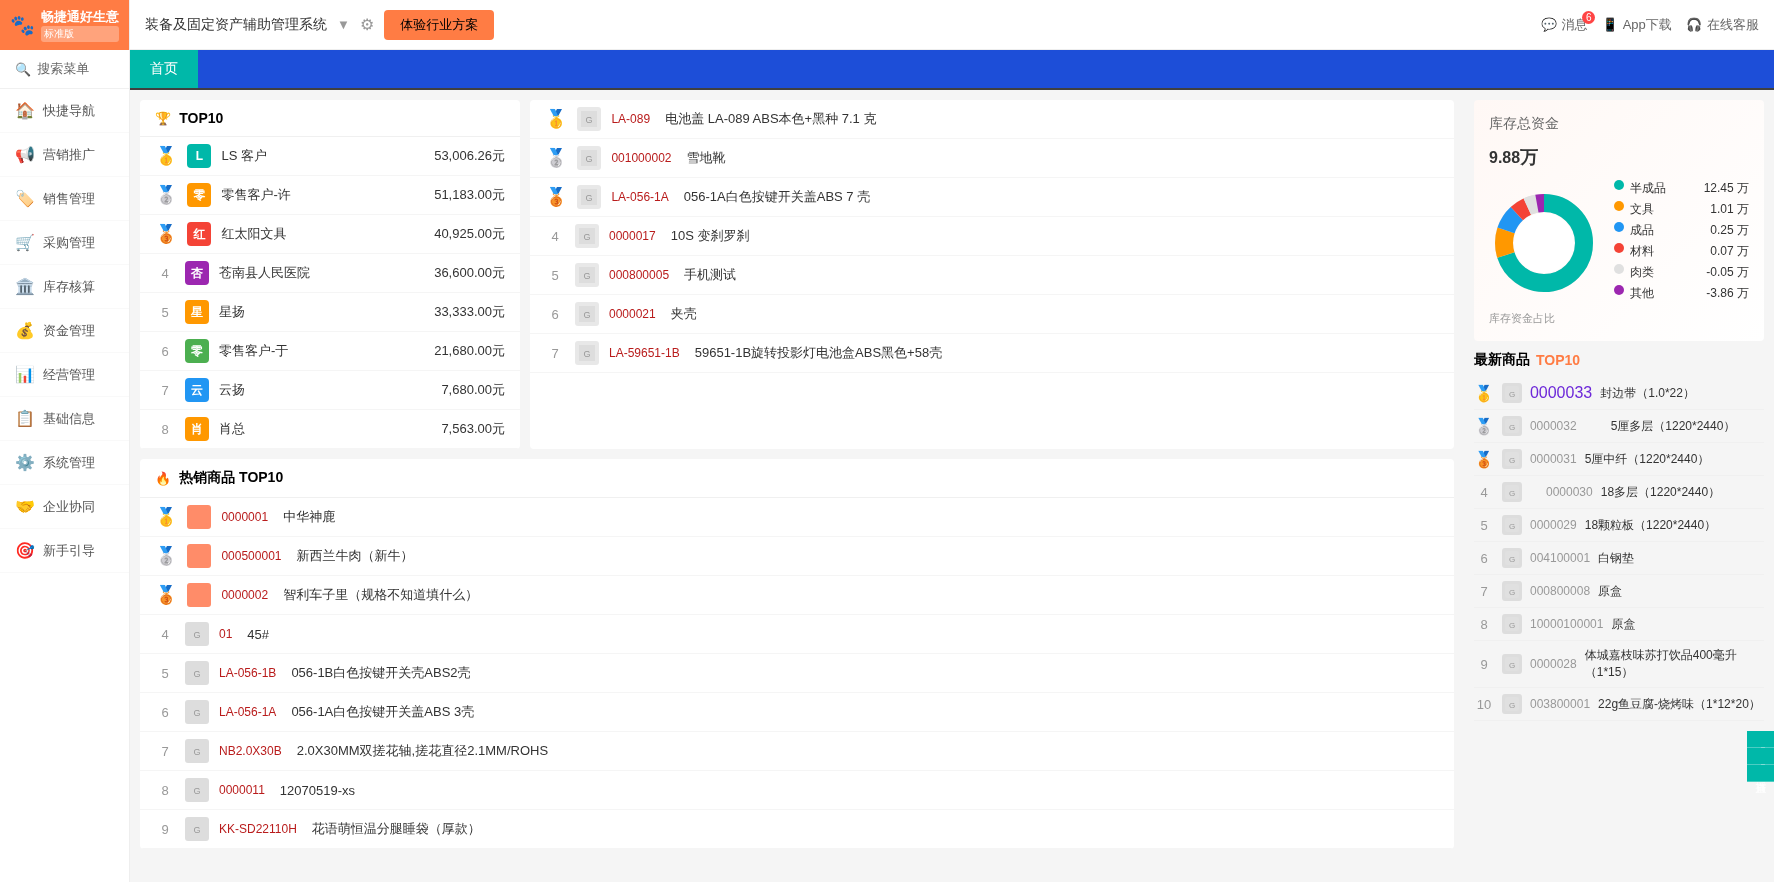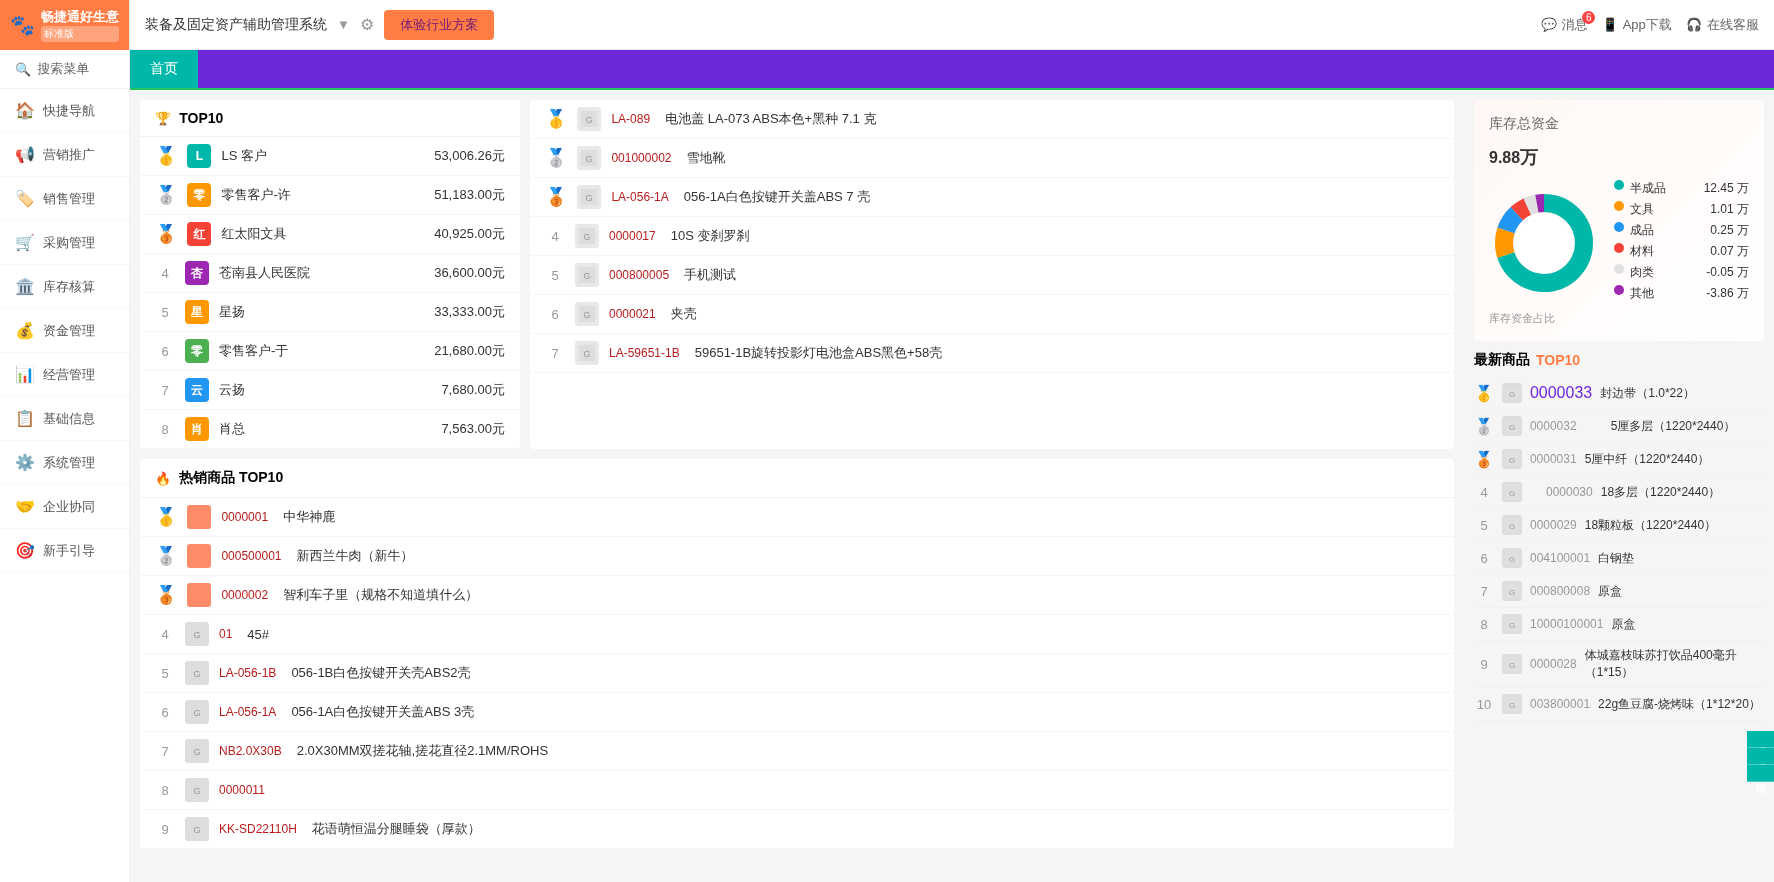--- a/index.html
+++ b/index.html
@@ -15,27 +15,27 @@
     .sidebar-item .icon { font-size: 16px; width: 20px; text-align: center; }
     .sidebar-item .label { font-size: 13px; }
 
     
     .main { flex: 1; display: flex; flex-direction: column; overflow: hidden; }
 
     
     .topbar { background: #fff; height: 50px; display: flex; align-items: center; padding: 0 15px; gap: 10px; border-bottom: 1px solid #eee; justify-content: space-between; }
     .topbar-left { display: flex; align-items: center; gap: 10px; }
     .system-name { font-size: 14px; color: #333; }
-    .try-btn { background: #ff7c44; color: #701a75; border: none; padding: 6px 16px; border-radius: 4px; cursor: pointer; font-size: 13px; }
+    .try-btn { background: #ff7c44; color: #000000; border: none; padding: 6px 16px; border-radius: 4px; cursor: pointer; font-size: 13px; }
     .topbar-right { display: flex; align-items: center; gap: 15px; color: #666; font-size: 13px; }
     .topbar-right-item { display: flex; align-items: center; gap: 4px; cursor: pointer; position: relative; }
     .badge { background: #ff4444; color: #fff; border-radius: 8px; font-size: 10px; padding: 1px 4px; position: absolute; top: -5px; right: -8px; }
 
     
-    .page-tabs { background: #6d28d9; padding: 0; border-bottom: 2px solid #22c55e; display: flex; }
+    .page-tabs { background: #1d4ed8; padding: 0; border-bottom: 2px solid #404040; display: flex; }
     .page-tab { padding: 10px 20px; cursor: pointer; font-size: 14px; color: #333; }
     .page-tab.active { background: #00b8a9; color: #fff; }
 
     
     .content { flex: 1; display: flex; overflow: hidden; }
     .center-panel { flex: 1; overflow-y: auto; padding: 10px; display: flex; flex-direction: column; gap: 10px; }
     .right-panel { width: 310px; overflow-y: auto; background: #f5f5f5; padding: 10px; flex-shrink: 0; }
 
     
     .list-card { background: #fff; border-radius: 4px; overflow: hidden; }
@@ -241,21 +241,21 @@
           <div id="hot-products-right-list">
               <div class="list-row">
                 <span style="color:#ffd700;font-size:18px;">🥇</span>
     <div class="product-img" style="background:#e8e8e8;">
       <svg width="16" height="16" viewBox="0 0 16 16">
                     <rect width="16" height="16" fill="#ddd"></rect>
                     <text x="8" y="12" text-anchor="middle" font-size="9" fill="#999">G</text>
                   </svg>
     </div>
     <span class="product-code">LA-089</span>
-    <span class="product-name">电池盖 LA-073 ABS本色+黑种 7.1 克</span>
+    <span class="product-name">电池盖 LA-089 ABS本色+黑种 7.1 克</span>
               </div>
               <div class="list-row">
                 <span style="color:#c0c0c0;font-size:18px;">🥈</span>
     <div class="product-img" style="background:#e8e8e8;">
       <svg width="16" height="16" viewBox="0 0 16 16">
                     <rect width="16" height="16" fill="#ddd"></rect>
                     <text x="8" y="12" text-anchor="middle" font-size="9" fill="#999">G</text>
                   </svg>
     </div>
     <span class="product-code">001000002</span>
@@ -402,20 +402,21 @@
             </div>
             <div class="list-row">
               <span class="rank-num">8</span>
               <div class="product-img">
       <svg width="16" height="16" viewBox="0 0 16 16">
                   <rect width="16" height="16" fill="#ddd"></rect>
                   <text x="8" y="12" text-anchor="middle" font-size="9" fill="#999">G</text>
                 </svg>
     </div>
     <span class="product-code">0000011</span>
+    <span class="product-name">12070519-xs</span>
             </div>
             <div class="list-row">
               <span class="rank-num">9</span>
               <div class="product-img">
       <svg width="16" height="16" viewBox="0 0 16 16">
                   <rect width="16" height="16" fill="#ddd"></rect>
                   <text x="8" y="12" text-anchor="middle" font-size="9" fill="#999">G</text>
                 </svg>
     </div>
     <span class="product-code">KK-SD22110H</span>

